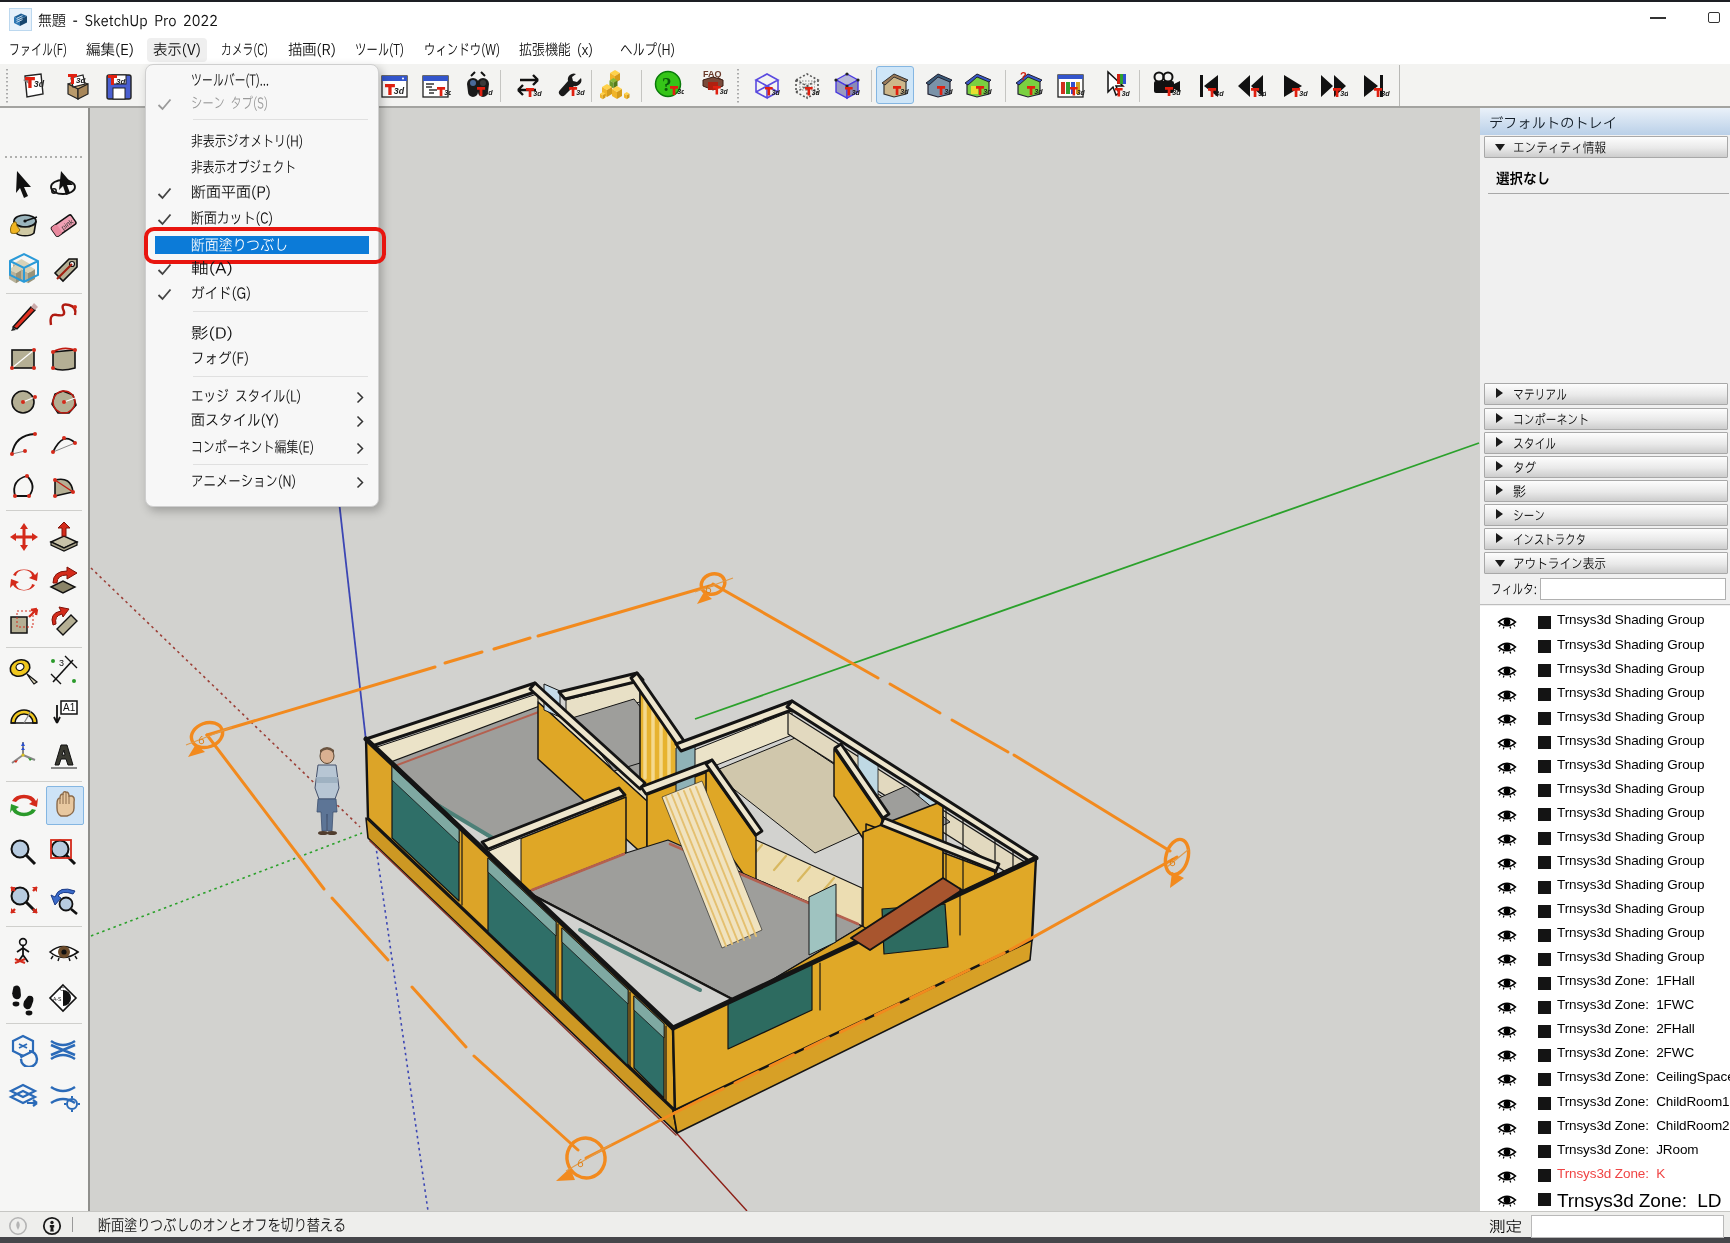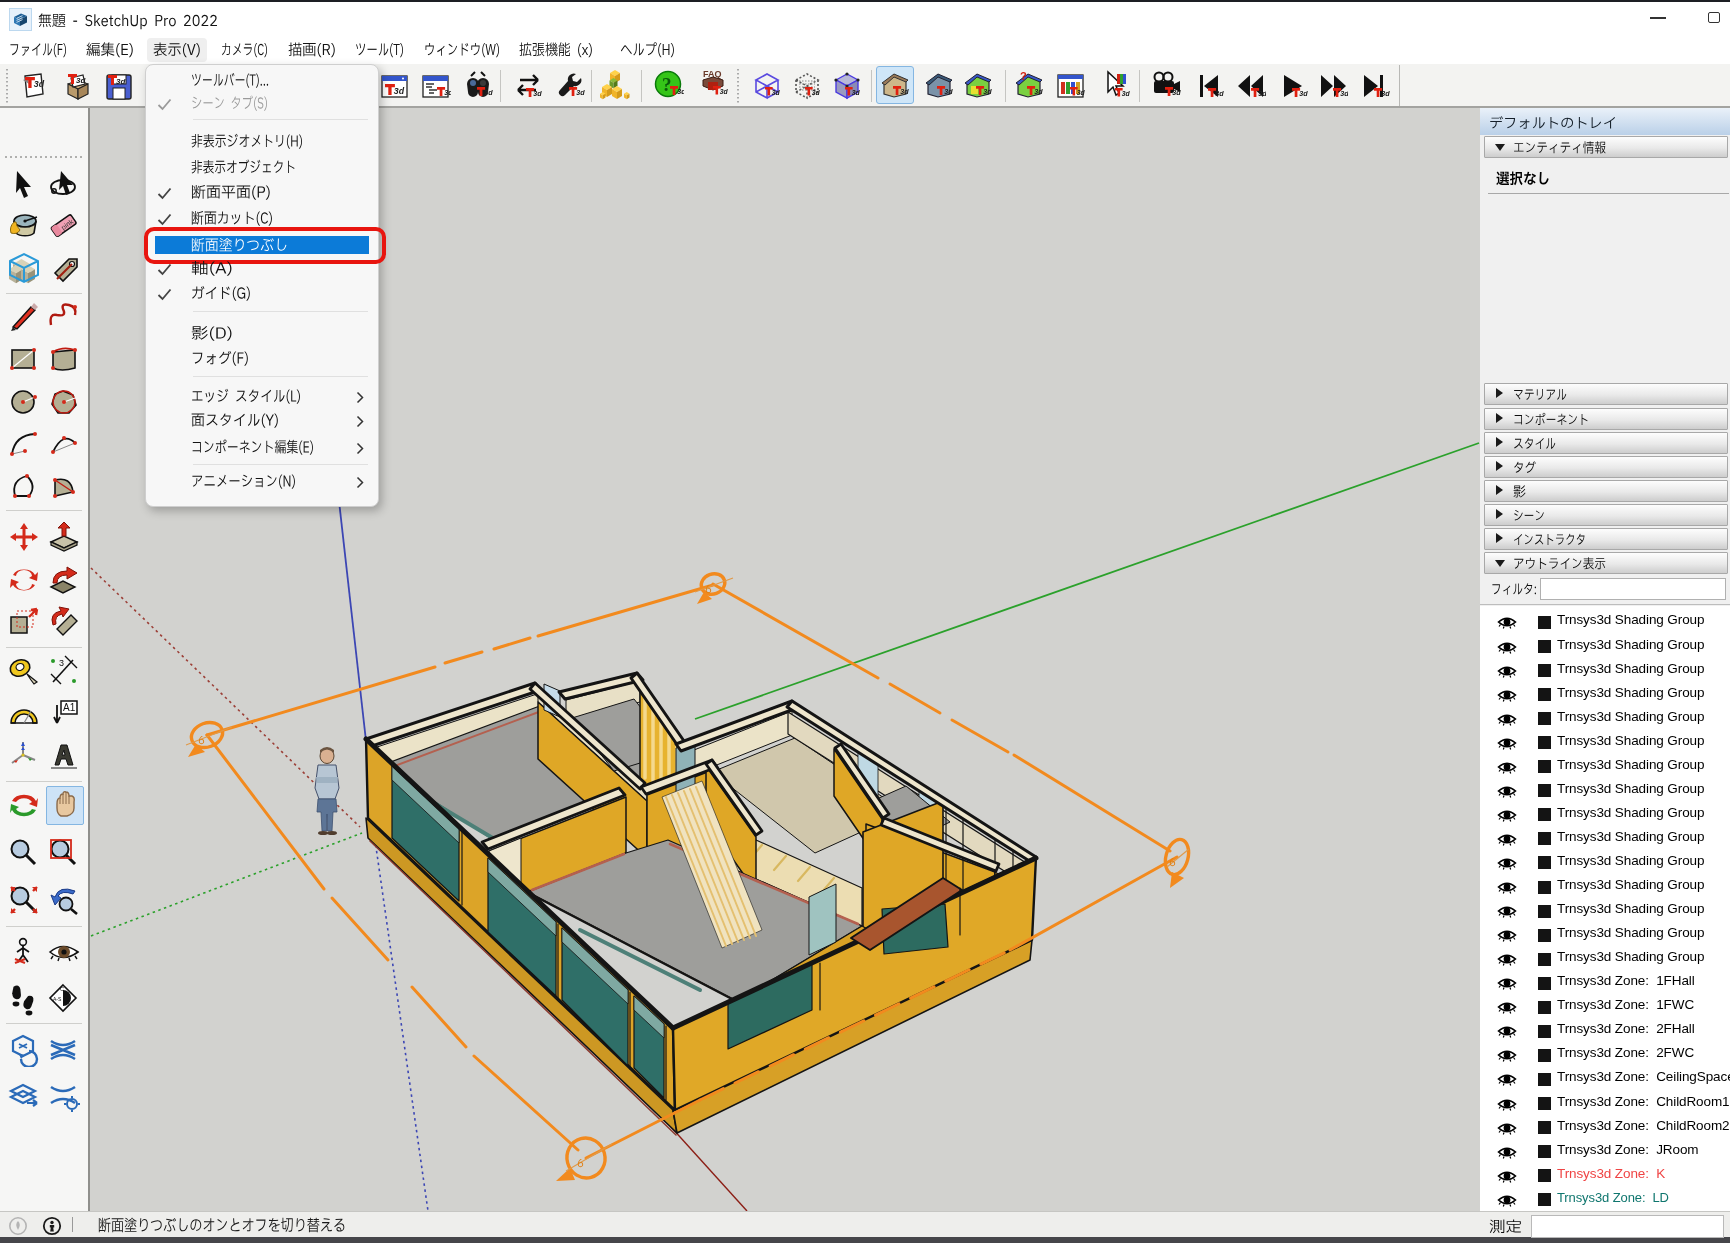--- a/index.html
+++ b/index.html
@@ -332,21 +332,21 @@
       <path d="M3.5 10.5 L2 12.5 M7 12.5 L6.3 14.5 M13 12.5 L13.7 14.5 M16.5 10.5 L18 12.5" stroke="#000" stroke-width="1.2"></path>
     </svg></div>
 <div style="position:absolute;left:1538px;top:1169px;width:13px;height:13px;background:#141414"></div>
 <div style="position:absolute;left:1557px;top:1166px;font-size:13.5px;color:#ef4444;white-space:nowrap;letter-spacing:-0.1px">Trnsys3d Zone:&nbsp; K</div>
 <div style="position:absolute;left:1497px;top:1192px"><svg width="20" height="16" viewBox="0 0 20 16">
       <path d="M1.5 8 Q10 0.5 18.5 8 Q10 15.5 1.5 8 Z" fill="none" stroke="#000" stroke-width="1.6"></path>
       <circle cx="10" cy="8" r="3.4" fill="#000"></circle>
       <path d="M3.5 10.5 L2 12.5 M7 12.5 L6.3 14.5 M13 12.5 L13.7 14.5 M16.5 10.5 L18 12.5" stroke="#000" stroke-width="1.2"></path>
     </svg></div>
 <div style="position:absolute;left:1538px;top:1193px;width:13px;height:13px;background:#141414"></div>
-<div style="position:absolute;left:1557px;top:1190px;font-size:13px;color:#0f766e;white-space:nowrap;letter-spacing:-0.1px">Trnsys3d Zone:&nbsp; LD</div>
+<div style="position:absolute;left:1557px;top:1190px;font-size:19px;color:#000000;white-space:nowrap;letter-spacing:-0.1px">Trnsys3d Zone:&nbsp; LD</div>
 <div style="position:absolute;left:0;top:1211px;width:1730px;height:26px;background:#eeeeec;border-top:1px solid #c6c6c3"></div>
 <div style="position:absolute;left:0;top:1237px;width:1730px;height:6px;background:#46464a"></div>
 <svg style="position:absolute;left:8px;top:1216px" width="56" height="20" viewBox="0 0 56 20">
 <circle cx="10" cy="10" r="8.2" fill="none" stroke="#b4b4b4" stroke-width="1.6"></circle>
 <path d="M10 5 Q13.5 8 10 14 Q6.5 8 10 5 Z" fill="#b4b4b4"></path>
 <circle cx="44" cy="10" r="8.2" fill="none" stroke="#1a1a1a" stroke-width="1.8"></circle>
 <circle cx="44" cy="6.5" r="1.7" fill="#1a1a1a"></circle>
 <path d="M41.8 9 h4.4 v2.5 h-1 l0.6 4 h-3.6 l0.6 -4 h-1 z" fill="#1a1a1a"></path>
 </svg>
 <div style="position:absolute;left:72px;top:1217px;width:1px;height:15px;background:#999"></div>

